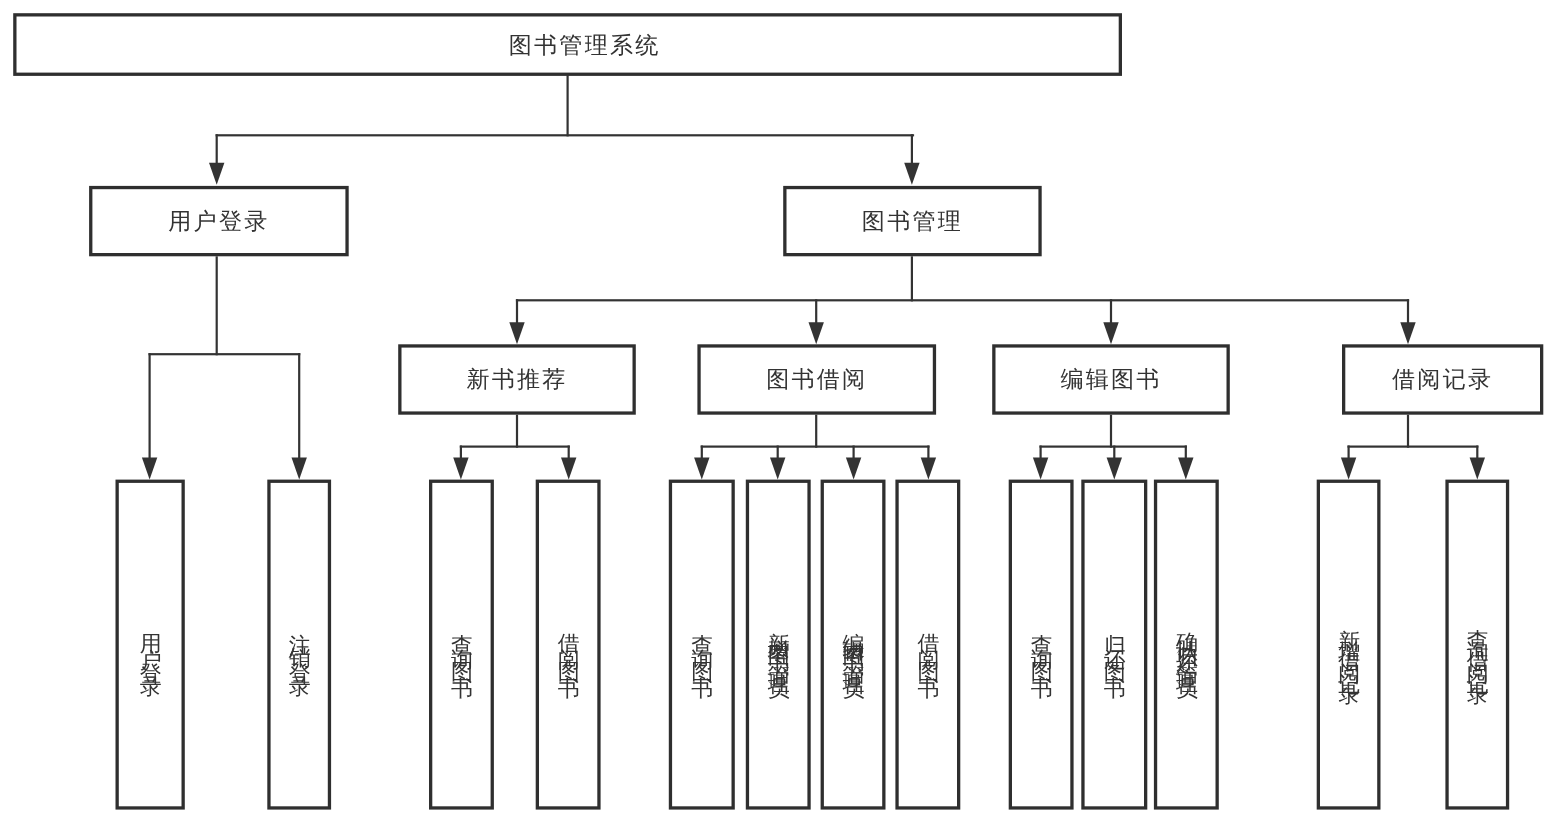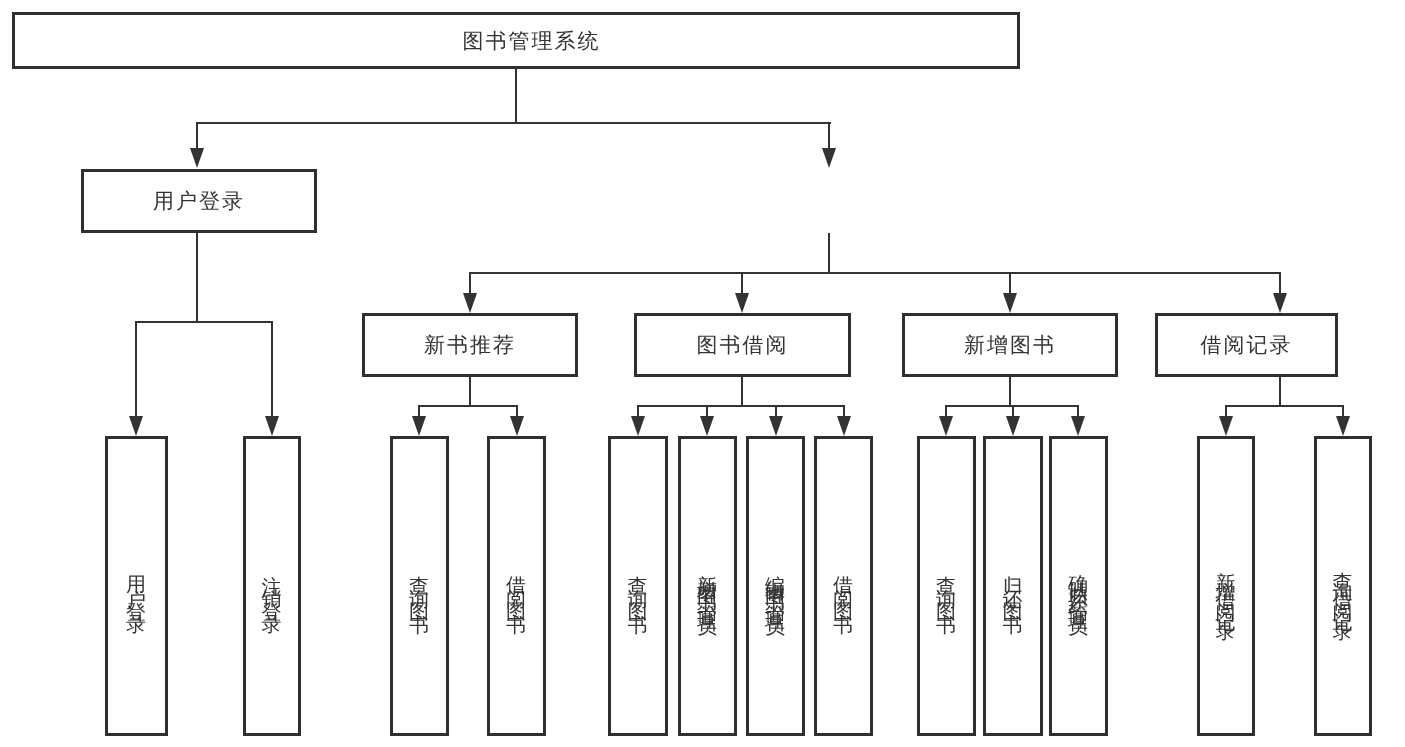--- a/index.html
+++ b/index.html
@@ -53,31 +53,34 @@
 
 <div id="stage">
 
   <div class="node root" style="left:12px;top:12px;width:1008px;height:57px;padding-left:31px;">
     <span>图书管理系统</span>
   </div>
 
   <div class="node hnode" style="left:81px;top:169px;width:236px;height:64px;">
     <span>用户登录</span>
   </div>
+  <div class="node hnode" style="left:712px;top:169px;width:235px;height:64px;">
+    <span>图书管理</span>
+  </div>
 
   <div class="node hnode" style="left:634px;top:313px;width:217px;height:64px;">
     <span>图书借阅</span>
   </div>
   <div class="node hnode" style="left:362px;top:313px;width:216px;height:64px;">
     <span>新书推荐</span>
   </div>
   <div class="node hnode" style="left:902px;top:313px;width:216px;height:64px;">
-    <span>新增图书</span>
+    <span>编辑图书</span>
   </div>
-  <div class="node hnode" style="left:1155px;top:313px;width:183px;height:64px;">
+  <div class="node hnode" style="left:1220px;top:313px;width:183px;height:64px;">
     <span>借阅记录</span>
   </div>
 
   <div class="leaf ls-lg" style="left:105px;width:63px;">
     <span>用户登录</span>
   </div>
   <div class="leaf ls-lg" style="left:243px;width:58px;">
     <span>注销登录</span>
   </div>
 

